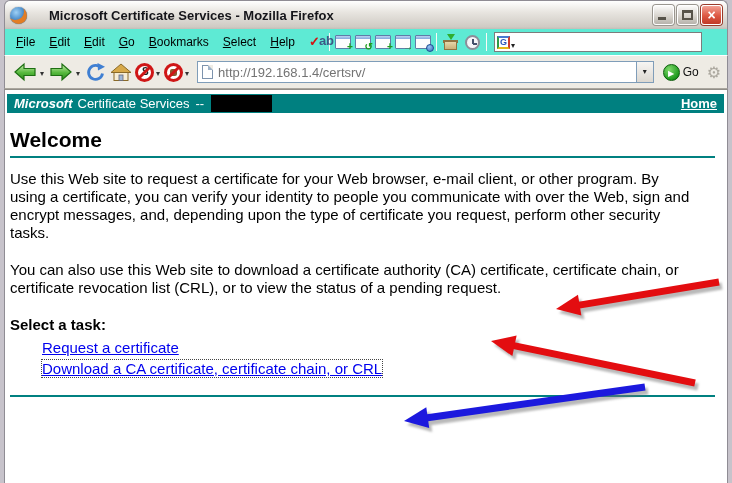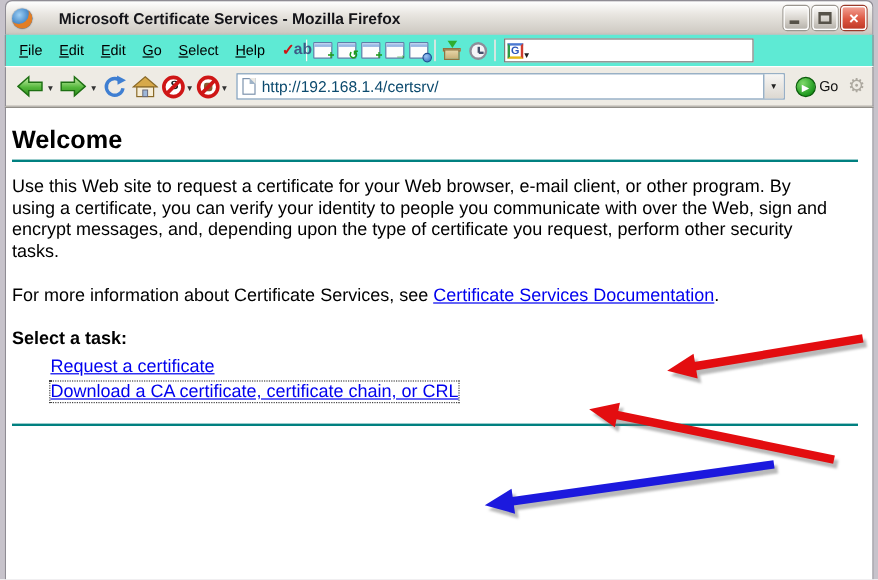--- a/index.html
+++ b/index.html
@@ -82,21 +82,21 @@
   .navicon { margin:0 2px; display:flex; align-items:center; }
   .noicon { width:19px; height:19px; border:3px solid #cf1616; border-radius:50%; position:relative; background:#fff; margin:0 1px; }
   .noicon::after { content:""; position:absolute; left:-1px; top:5px; width:15px; height:3px; background:#cf1616; transform:rotate(-45deg); }
   .noicon .s-letter { position:absolute; left:4px; top:0px; font-size:10px; font-weight:bold; color:#222; }
   .noicon .flash-dot { position:absolute; left:3px; top:3px; width:7px; height:7px; background:#8a5a30; border-radius:2px; }
 
   .urlbar { flex:1; height:22px; margin:0 5px; background:#fff; border:1px solid #7f9db9;
     display:flex; align-items:center; }
   .docicon { width:11px; height:14px; background:#fff; border:1px solid #7d93ad; margin:0 5px 0 4px; position:relative; }
   .docicon::before { content:""; position:absolute; right:-1px; top:-1px; border-style:solid; border-width:0 5px 5px 0; border-color:transparent #eeebe4 #9fb3c8 transparent; }
-  .urlbar input { flex:1; border:none; outline:none; font-size:13px; color:#0c4a6e; font-family:inherit; height:18px; }
+  .urlbar input { flex:1; border:none; outline:none; font-size:13px; color:#737373; font-family:inherit; height:18px; }
   .url-drop { width:17px; height:20px; border-left:1px solid #7f9db9;
     background:linear-gradient(#f6f5f3,#dcd8d1); text-align:center; font-size:8px; line-height:20px; color:#222; }
   .go-circle { width:17px; height:17px; border-radius:50%; margin:0 3px 0 4px;
     background:radial-gradient(circle at 35% 30%, #7fd96a, #1f9a1f 70%, #0d6e0d); border:1px solid #0b5c0b;
     color:#fff; font-size:8px; text-align:center; line-height:17px; }
   .go-label { font-size:12px; color:#111; margin-right:6px; }
   .gear { font-size:16px; color:#aca89f; margin-left:2px; }
 
   
   .content { height:394px; background:#fff; overflow:hidden;
@@ -143,20 +143,21 @@
           <span class="glyph-close">×</span>
         </span>
     </span>
   </div>
 
   <div class="menubar">
     <span class="menu-item">File</span>
     <span class="menu-item">Edit</span>
     <span class="menu-item">Edit</span>
     <span class="menu-item">Go</span>
+    <span class="menu-item">Bookmarks</span>
     <span class="menu-item">Select</span>
     <span class="menu-item">Help</span>
 
     <span class="spell-icon">
       <span class="spell-ab">ab</span>
       <span class="spell-check">✓</span>
     </span>
     <span class="tb-sep"></span>
 
     <span class="miniwin">
@@ -251,31 +252,39 @@
       <span class="url-drop">▾</span>
     </span>
 
     <span class="go-circle">▶</span>
     <span class="go-label">Go</span>
     <span class="gear">⚙</span>
   </div>
 
   <div class="content">
 
+    <div class="banner">
+      <span class="brand">Microsoft</span>
+      <span class="svc">Certificate Services</span>
+      <span class="dashes">--</span>
+      <span class="redact"></span>
+      <a class="home-link" href="#">Home</a>
+    </div>
 
     <div class="page">
       <h1>Welcome</h1>
       <hr class="rule top">
 
       <div class="para">Use this Web site to request a certificate for your Web browser, e-mail client, or other program. By
 using a certificate, you can verify your identity to people you communicate with over the Web, sign and
 encrypt messages, and, depending upon the type of certificate you request, perform other security
 tasks.</div>
-
-      <div class="para-inline"><span>For more information about Certificate Services, see </span><a class="pagelink" href="#">Certificate Services Documentation</a><span>.</span></div>
+      <div class="para">You can also use this Web site to download a certificate authority (CA) certificate, certificate chain, or
+certificate revocation list (CRL), or to view the status of a pending request.</div>
+
 
       <div class="select-task">Select a task:</div>
       <div class="tasks">
         <div class="task-row"><a class="pagelink" href="#">Request a certificate</a></div>
         <div class="task-row task-focus"><a class="pagelink" href="#">Download a CA certificate, certificate chain, or CRL</a></div>
       </div>
 
       <hr class="rule bottom">
     </div>
   </div>

